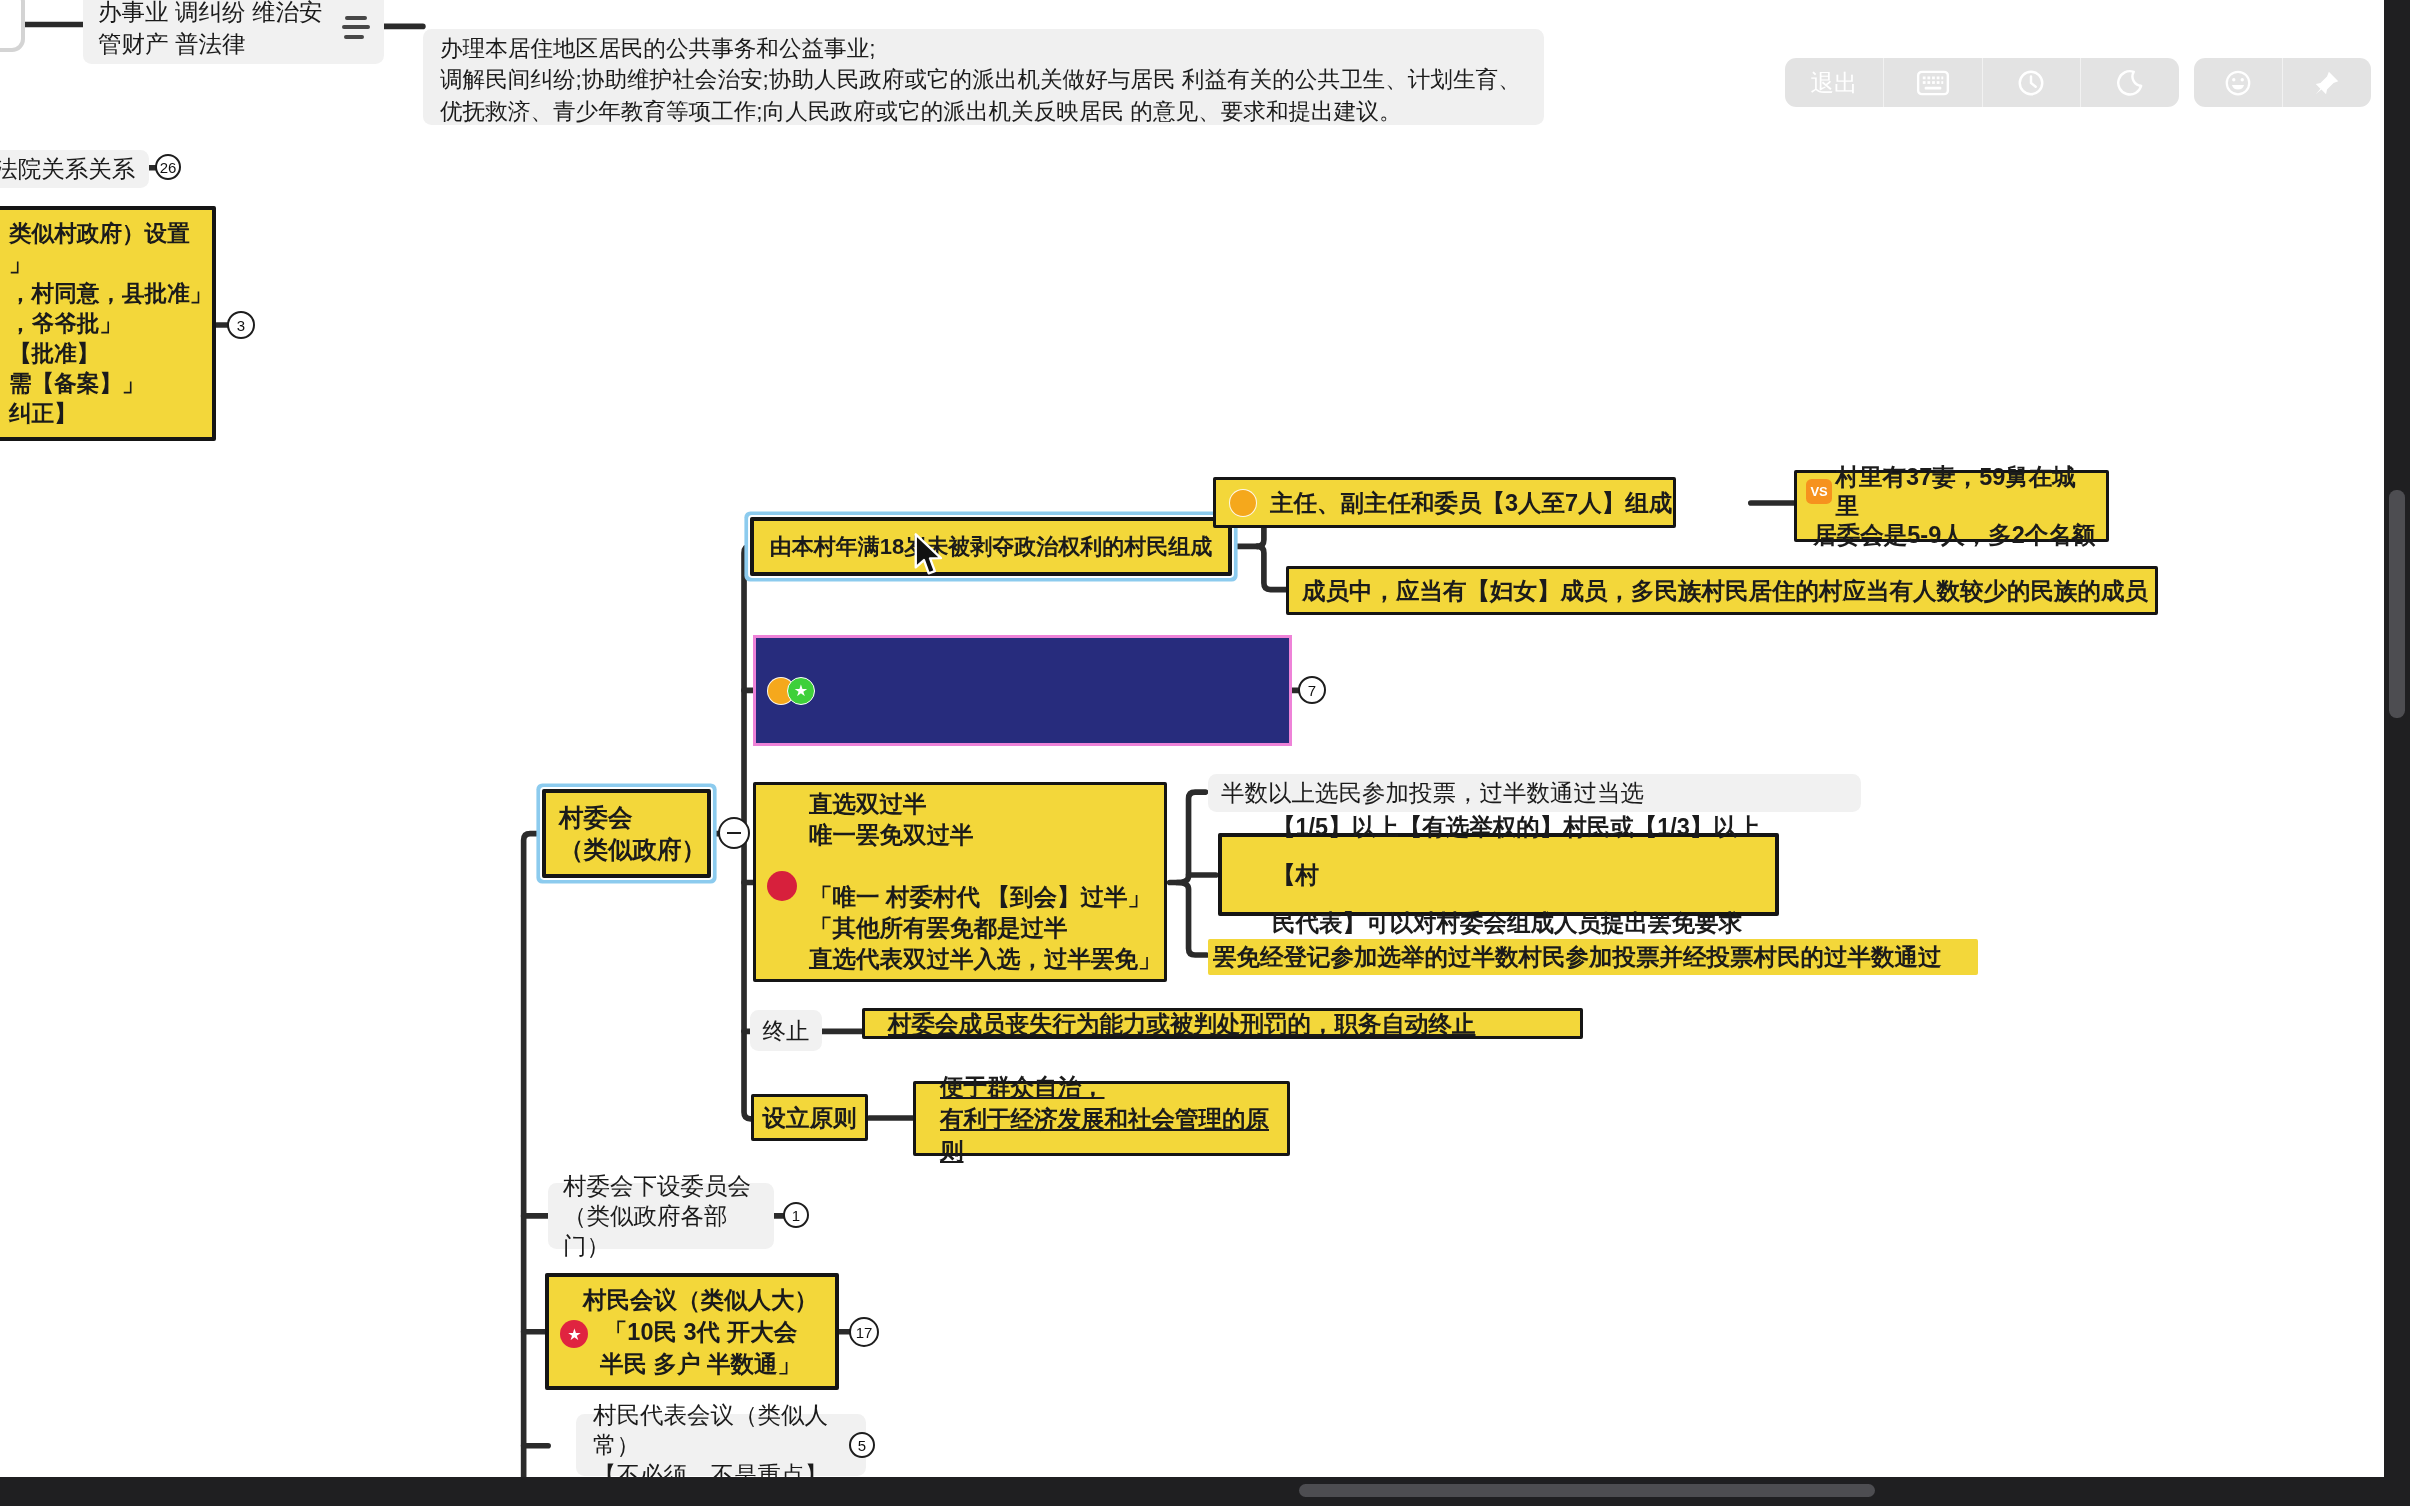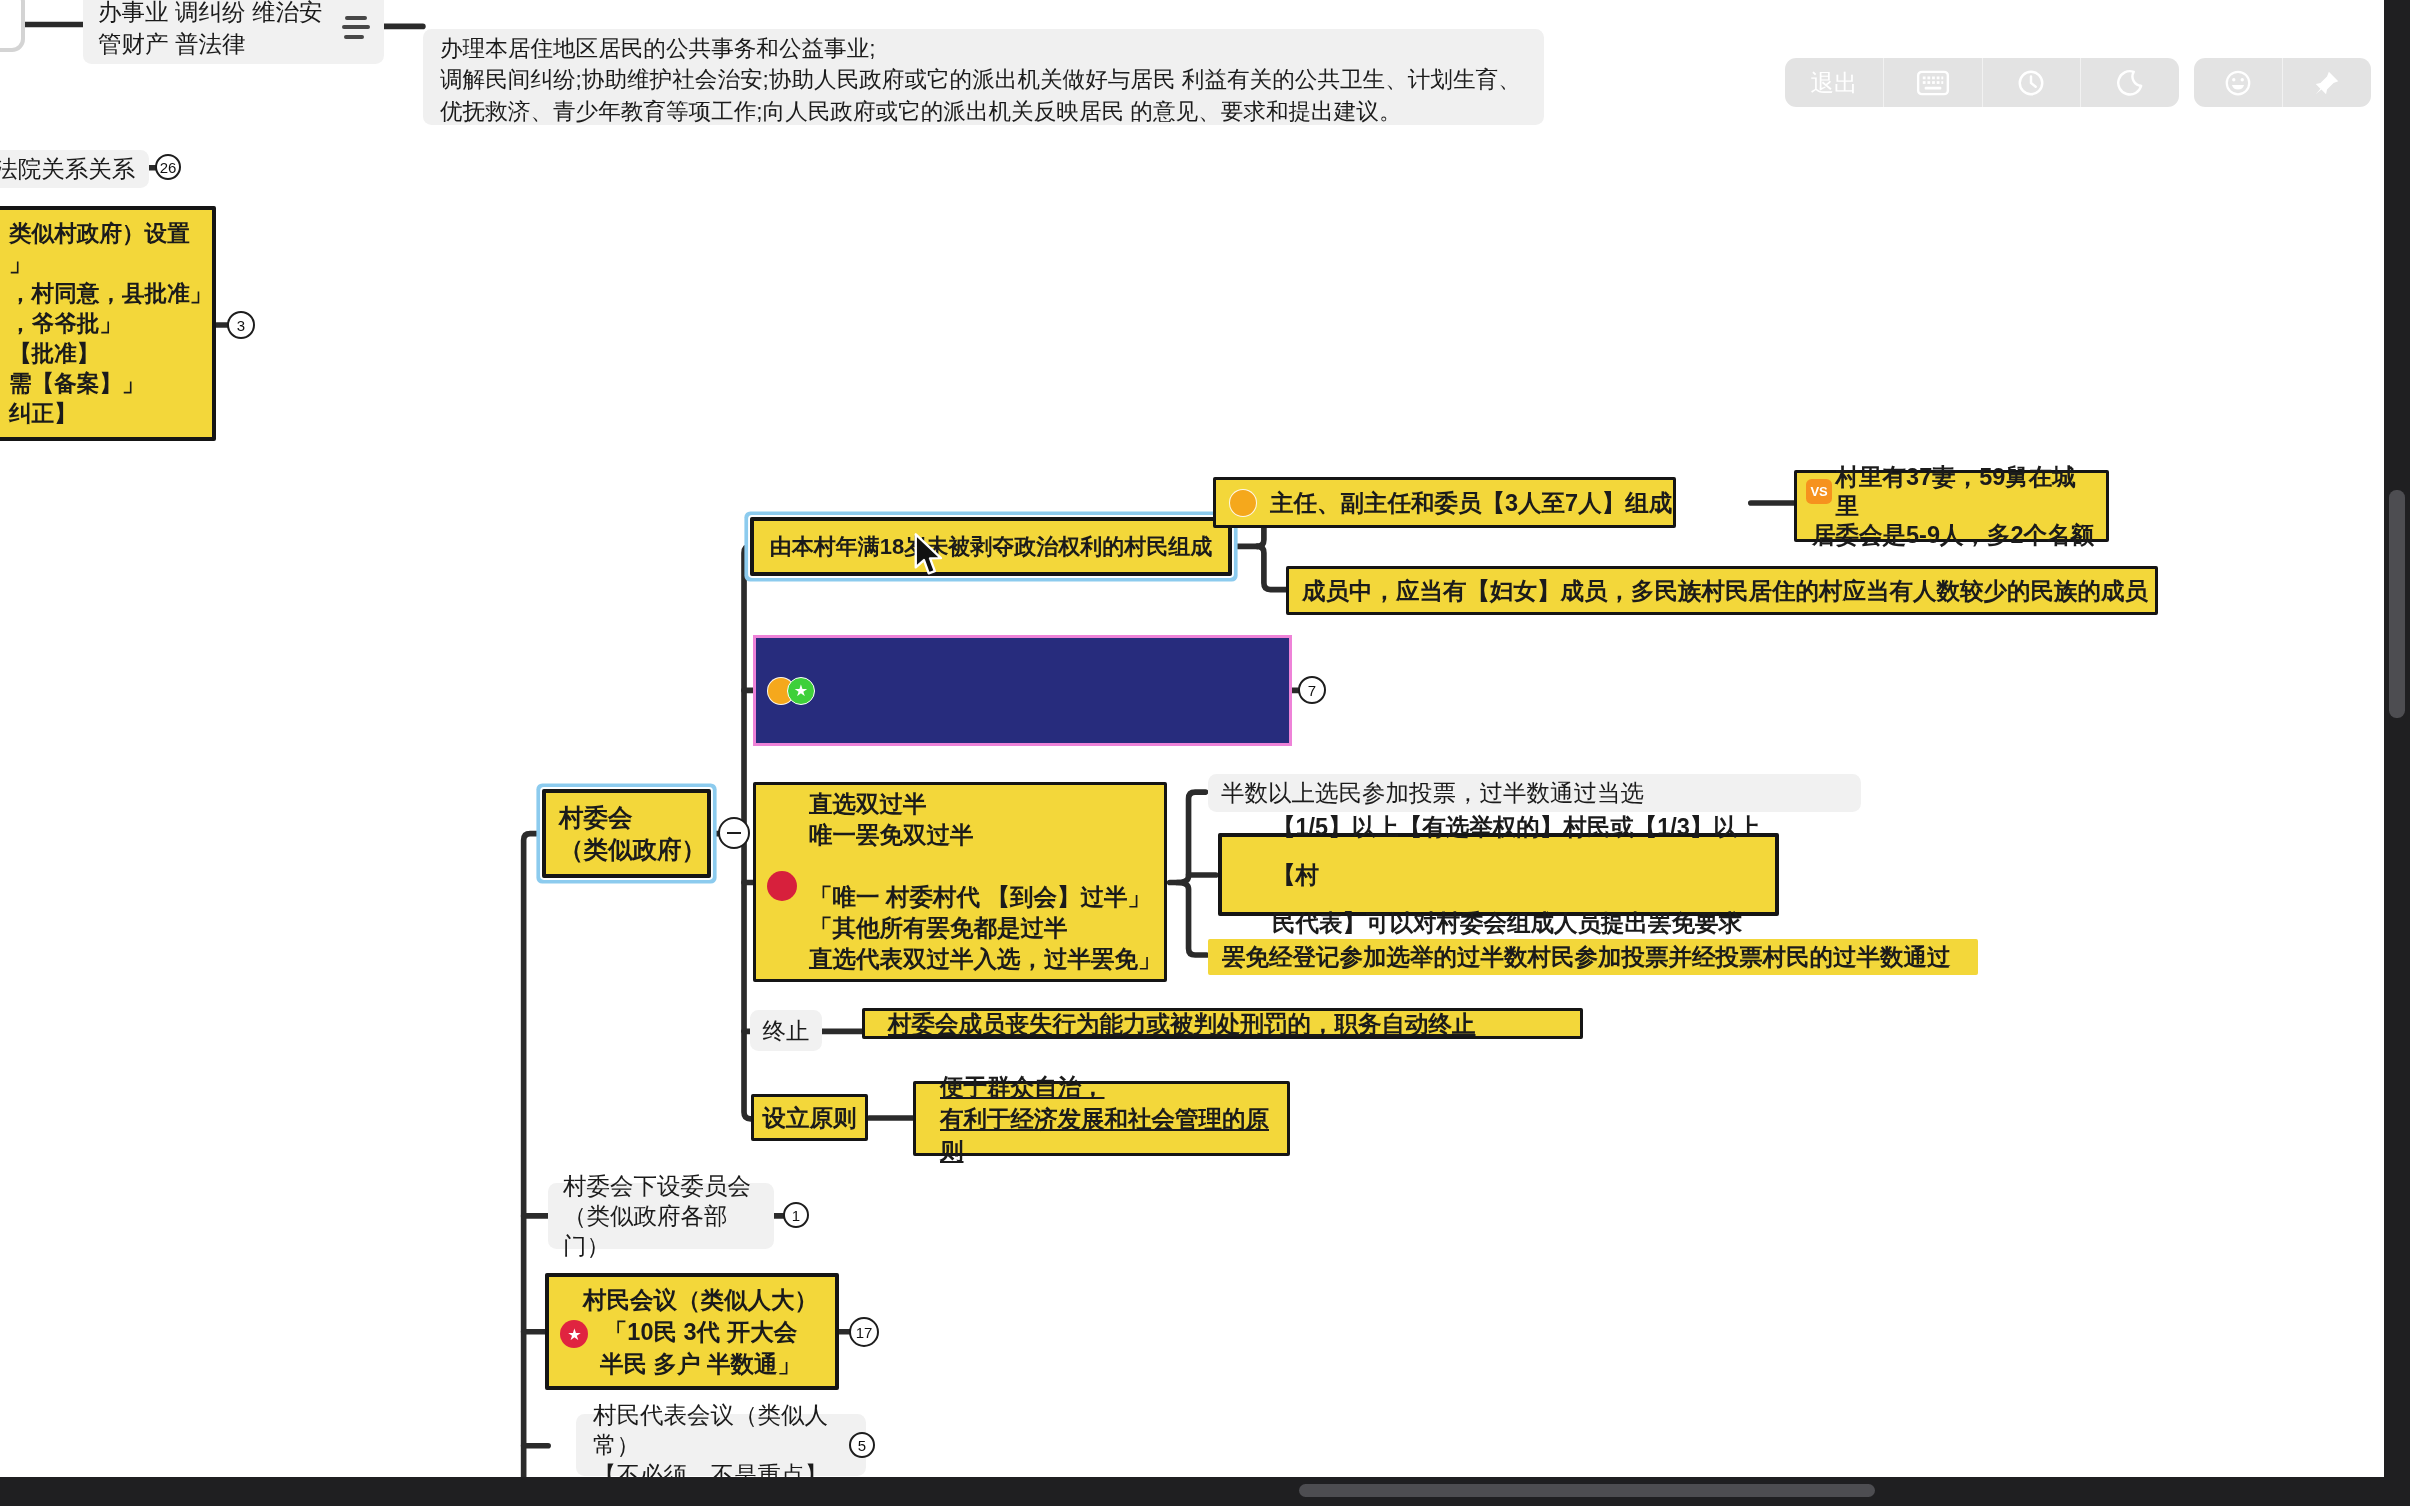--- a/index.html
+++ b/index.html
@@ -173,21 +173,21 @@
 
 <div class="node yellow selected" style="left:750px;top:517px;width:482px;height:59px;justify-content:center;">
   <span style="font-size:22px;">由本村年满18岁未被剥夺政治权利的村民组成</span>
 </div>
 
 <div class="node yellow thin" style="left:1213px;top:477px;width:463px;height:51px;padding-left:13px;gap:13px;">
   <div class="dot" style="width:28px;height:28px;background:#f5a81c;border:1.9px solid rgba(255,255,255,.9);box-sizing:border-box;"></div>
   <span>主任、副主任和委员【3人至7人】组成</span>
 </div>
 
-<div class="node yellow thin" style="left:1794px;top:470px;width:315px;height:72px;padding:3.8px 9.4px;flex-direction:column;align-items:flex-start;justify-content:center;font-weight:700;line-height:29px;">
+<div class="node yellow thin" style="left:1794px;top:470px;width:315px;height:72px;padding:3.8px 9.4px;flex-direction:column;align-items:center;justify-content:center;font-weight:700;line-height:29px;">
   <span style="display:flex;align-items:center;">
     <span class="vs-badge">VS</span>
     <span>村里有37妻，59舅在城里</span>
   </span>
   <span style="padding-left:5.6px;">居委会是5-9人，多2个名额</span>
 </div>
 
 <div class="node yellow thin" style="left:1286px;top:566px;width:872px;height:49px;padding-left:13px;">
   <span>成员中，应当有【妇女】成员，多民族村民居住的村应当有人数较少的民族的成员</span>
 </div>
@@ -216,21 +216,21 @@
 
 <div class="node gray" style="left:1208px;top:774px;width:653px;height:38px;padding-left:13px;">
   <span>半数以上选民参加投票，过半数通过当选</span>
 </div>
 
 <div class="node yellow" style="left:1218px;top:833px;width:561px;height:83px;padding-left:13px;font-weight:700;">
   <span class="pre" style="line-height:48px;margin-left:37px;">【1/5】以上【有选举权的】村民或【1/3】以上【村
 民代表】可以对村委会组成人员提出罢免要求</span>
 </div>
 
-<div class="node hl" style="left:1208px;top:939px;width:770px;height:36px;padding-left:14px;">
+<div class="node hl" style="left:1208px;top:939px;width:770px;height:36px;padding-left:5px;">
   <span>罢免经登记参加选举的过半数村民参加投票并经投票村民的过半数通过</span>
 </div>
 
 <div class="node gray" style="left:750px;top:1010px;width:72px;height:41px;justify-content:center;">
   <span>终止</span>
 </div>
 <div class="node yellow thin" style="left:862px;top:1008px;width:721px;height:31px;padding-left:23px;text-decoration:underline;">
   <span>村委会成员丧失行为能力或被判处刑罚的，职务自动终止</span>
 </div>
 

